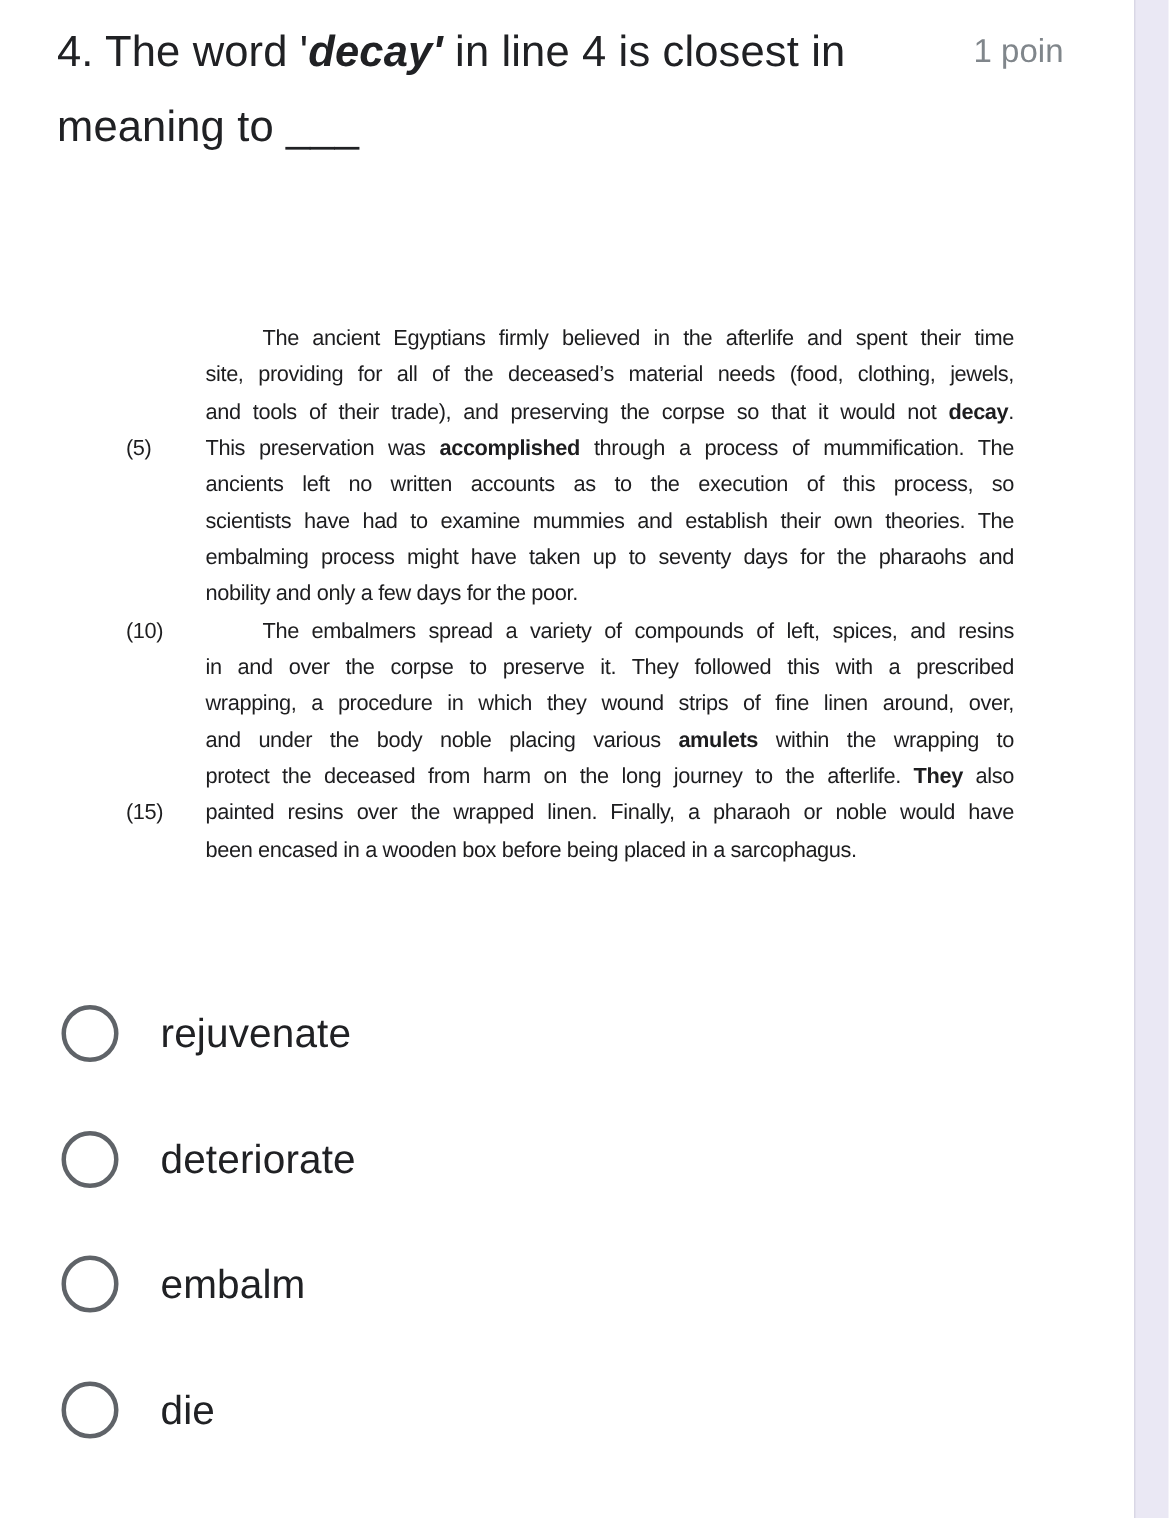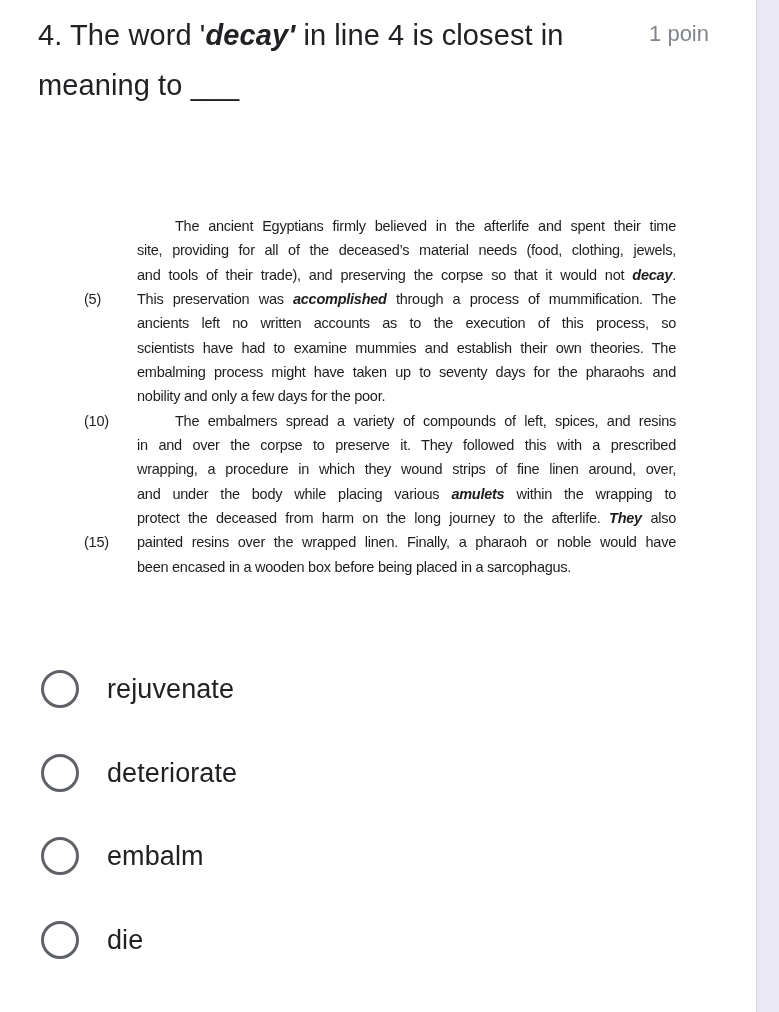--- a/index.html
+++ b/index.html
@@ -38,21 +38,21 @@
   .passage {
     position: absolute; left: 84px; top: 214px; width: 592px;
     font-size: 14.5px; line-height: 24.33px; color: #1d1d1f;
     letter-spacing: -0.25px;
   }
   .pline { display: flex; }
   .lnum { flex: none; width: 53px; text-align: left; }
   .ltext { flex: 1; min-width: 0; text-align: left; }
   .pline.just .ltext { text-align: justify; text-align-last: justify; }
   .ltext.indent { text-indent: 38px; }
-  .seg-em { font-weight: 700; font-style: italic; }
+  .seg-em { font-weight: 700; }
   .options { position: absolute; left: 41px; top: 670px; }
   .option {
     display: flex; align-items: center;
     height: 38px; margin-bottom: 45.5px;
     cursor: pointer;
   }
   .radio {
     flex: none; width: 38px; height: 38px;
     border: 3.4px solid #5f6368; border-radius: 50%;
     background: #ffffff;
@@ -114,21 +114,21 @@
       <div class="pline just">
         <span class="lnum"></span>
         <div class="ltext"><span>in and over the corpse to preserve it. They followed this with a prescribed</span></div>
       </div>
       <div class="pline just">
         <span class="lnum"></span>
         <div class="ltext"><span>wrapping, a procedure in which they wound strips of fine linen around, over,</span></div>
       </div>
       <div class="pline just">
         <span class="lnum"></span>
-        <div class="ltext"><span>and under the body while placing various </span><span class="seg-em">amulets</span><span> within the wrapping to</span></div>
+        <div class="ltext"><span>and under the body noble placing various </span><span class="seg-em">amulets</span><span> within the wrapping to</span></div>
       </div>
       <div class="pline just">
         <span class="lnum"></span>
         <div class="ltext"><span>protect the deceased from harm on the long journey to the afterlife. </span><span class="seg-em">They</span><span> also</span></div>
       </div>
       <div class="pline just">
         <span class="lnum">(15)</span>
         <div class="ltext"><span>painted resins over the wrapped linen. Finally, a pharaoh or noble would have</span></div>
       </div>
       <div class="pline">

